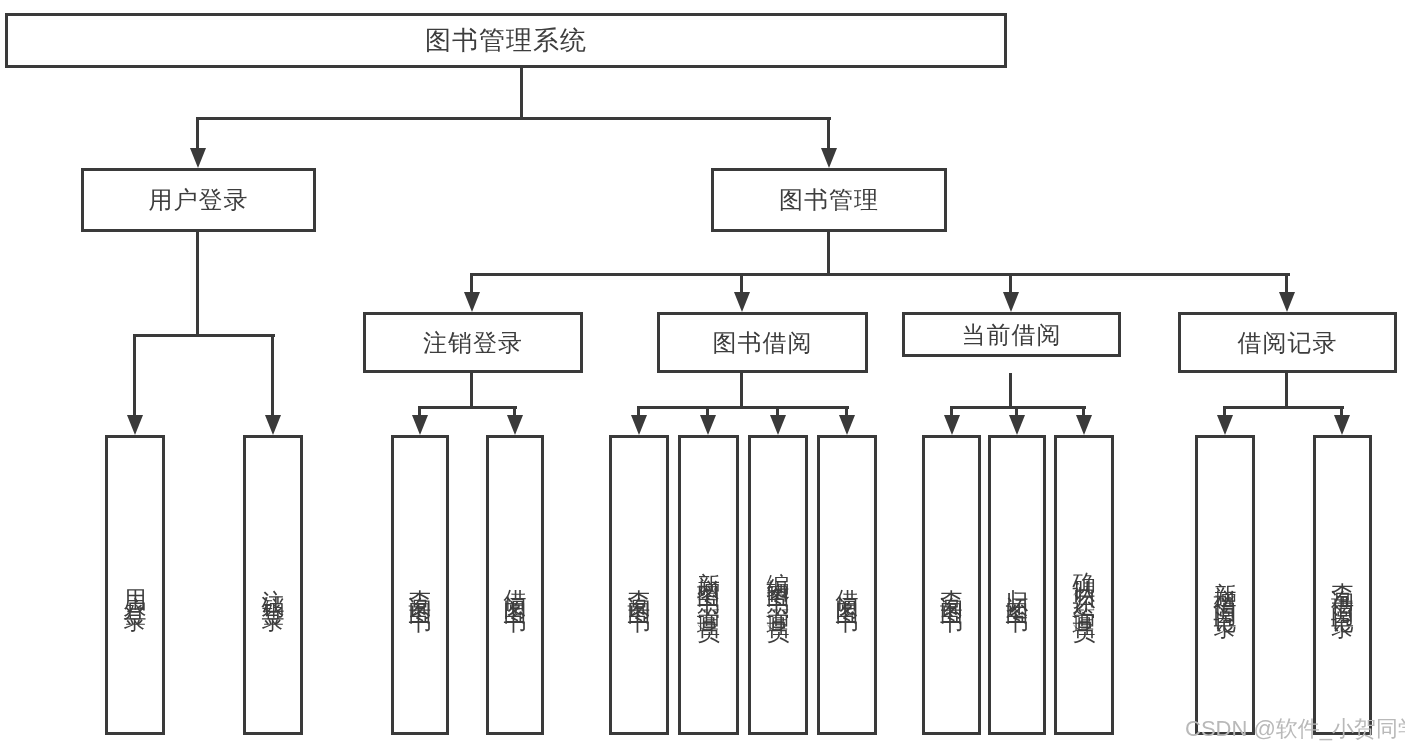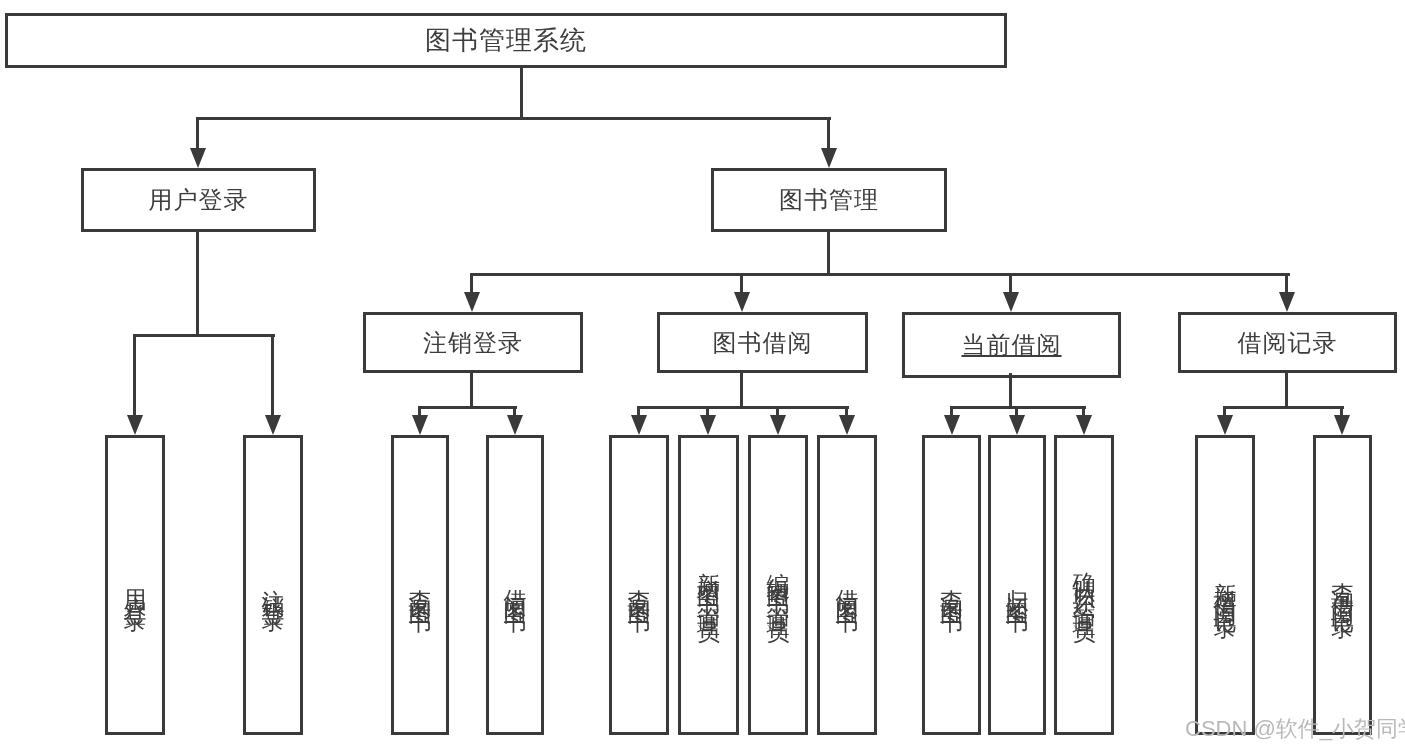--- a/index.html
+++ b/index.html
@@ -90,21 +90,21 @@
   <div class="arrow" style="left:1003px; top:292px;"></div>
   <div class="vline" style="left:1285px; top:273px; height:21px;"></div>
   <div class="arrow" style="left:1279px; top:292px;"></div>
 
   <div class="box" style="left:363px; top:312px; width:220px; height:61px;">
     <span class="hlabel">注销登录</span>
   </div>
   <div class="box" style="left:637px; top:312px; width:211px; height:61px;margin-left:20px;">
     <span class="hlabel">图书借阅</span>
   </div>
-  <div class="box" style="left:902px; top:312px; width:219px; height:66px;text-decoration:underline;">
+  <div class="box" style="left:902px; top:312px; width:219px; height:45px;">
     <span class="hlabel">当前借阅</span>
   </div>
   <div class="box" style="left:1178px; top:312px; width:219px; height:61px;">
     <span class="hlabel">借阅记录</span>
   </div>
 
   <div class="vline" style="left:470px; top:373px; height:35px;"></div>
   <div class="hline" style="left:418px; top:406px; width:99px;"></div>
   <div class="vline" style="left:418px; top:406px; height:11px;"></div>
   <div class="arrow" style="left:412px; top:415px;"></div>

